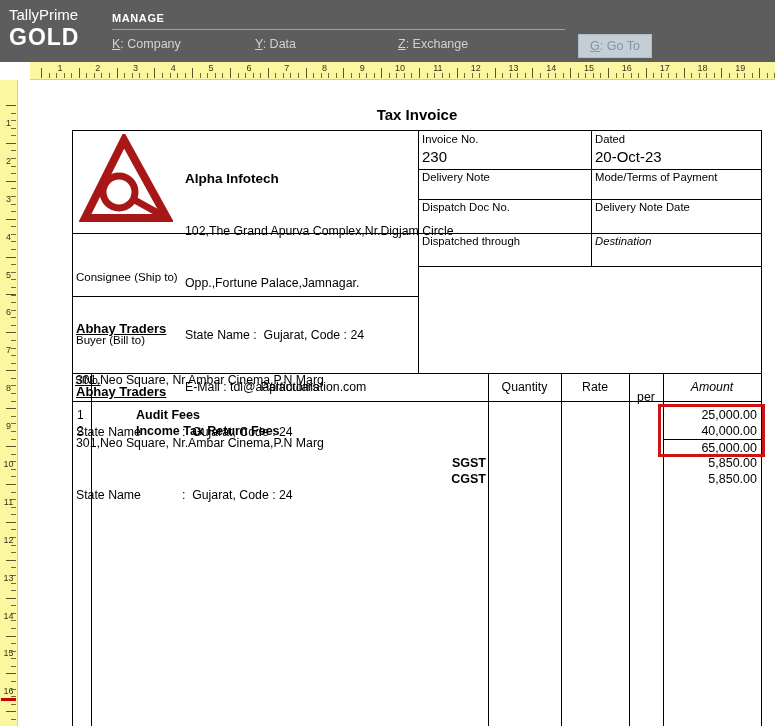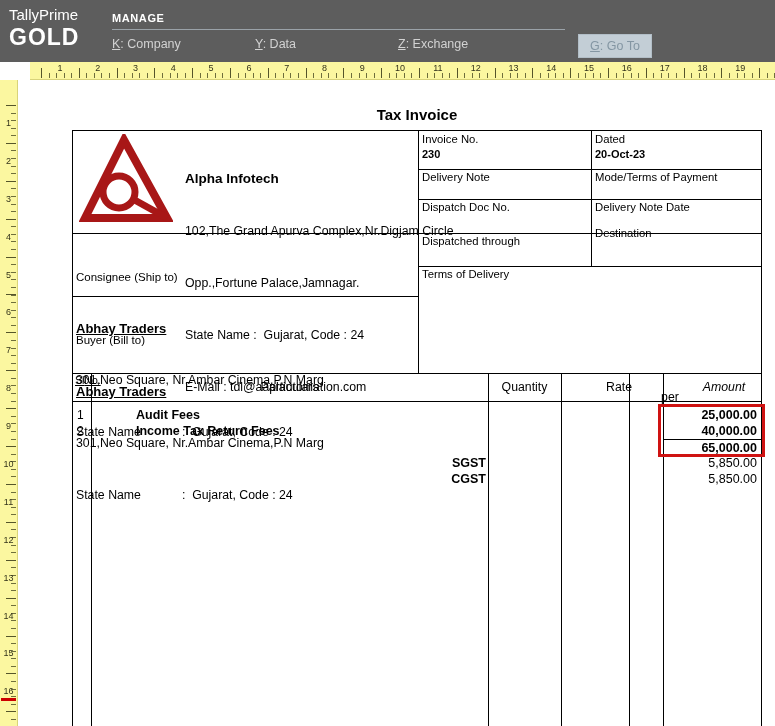--- a/index.html
+++ b/index.html
@@ -58,36 +58,36 @@
   .company-name { font-size:13.5px; font-weight:bold; line-height:17px; }
   .company-line { font-size:12.3px; line-height:16px; }
 
   .party { position:absolute; left:0; width:345px; padding:2px 3px; white-space:pre; }
   .block-heading { font-size:11.5px; line-height:13px; }
   .party-name { font-size:13px; font-weight:bold; line-height:17px;text-decoration:underline; }
   .party-line { font-size:12.3px; line-height:15.5px; }
 
   .meta-cell { position:absolute; padding:2px 4px; overflow:hidden; }
   .meta-label { font-size:11.3px; line-height:12px; }
-  .meta-value { font-size:11px; font-weight:bold; margin-top:3px; }
+  .meta-value { font-size:15px; font-weight:normal; margin-top:3px; }
 
   .items-header { position:absolute; left:0; top:242px; width:688px; height:28px; display:flex; }
   .th { display:flex; align-items:center; justify-content:center; font-size:12.3px; }
   .th-sl { width:18px; align-items:flex-start; justify-content:flex-start;
            padding:2px 0 0 2px; font-size:10.5px; line-height:11px;text-decoration:underline; }
-  .th-part { width:397px; } .th-qty { width:73px; } .th-rate { width:68px;margin-left:24px; }
+  .th-part { width:397px; } .th-qty { width:73px; } .th-rate { width:68px; }
   .th-per { width:34px;margin-top:20px; } .th-amt { flex:1;font-style:italic; }
 
   .items-body { position:absolute; left:0; top:270px; right:0; bottom:0; padding-top:6px; }
   .irow { display:flex; height:16px; font-size:12.5px; line-height:16px; }
   .c-sl { width:18px; padding-left:4px; font-size:12px; }
   .c-part { width:397px; padding-left:45px; font-weight:bold; }
   .c-part.tax { text-align:right; padding:0 2px 0 0; }
   .c-qty { width:73px; } .c-rate { width:68px; } .c-per { width:34px; }
-  .c-amt { flex:1; text-align:right; padding-right:4px; font-weight:bold; }
+  .c-amt { flex:1; text-align:right; padding-right:4px; font-weight:normal; }
   .c-amt.sub { border-top:1px solid #000; }
   .c-amt.taxamt { font-weight:normal; }
   .red-box { position:absolute; left:585px; top:3px; width:107px; height:53px;
              border:3px solid #cf1312; z-index:5; }
 </style>
 </head>
 <body>
 
 <div class="screen">
 
@@ -223,25 +223,22 @@
       </div>
       <div class="meta-cell" style="left:518px; top:68px; width:170px; height:34px;">
         <div class="meta-label">Delivery Note Date</div>
       </div>
       <div class="meta-cell" style="left:345px; top:68px; width:173px; height:34px;">
         <div class="meta-label">Dispatch Doc No.</div>
       </div>
       <div class="meta-cell" style="left:345px; top:102px; width:173px; height:33px;">
         <div class="meta-label">Dispatched through</div>
       </div>
-      <div class="meta-cell" style="left:518px; top:94px; width:170px; height:33px;">
+      <div class="meta-cell" style="left:518px; top:102px; width:170px; height:33px;font-style:italic;">
         <div class="meta-label">Destination</div>
-      </div>
-      <div class="meta-cell" style="left:345px; top:135px; width:343px; height:107px;">
-        <div class="meta-label">Terms of Delivery</div>
       </div>
 
       <div class="items-header">
         <div class="th th-sl">
           <div>Sl</div>
           <div>No.</div>
         </div>
         <div class="th th-part">Particulars</div>
         <div class="th th-qty">Quantity</div>
         <div class="th th-rate">Rate</div>

